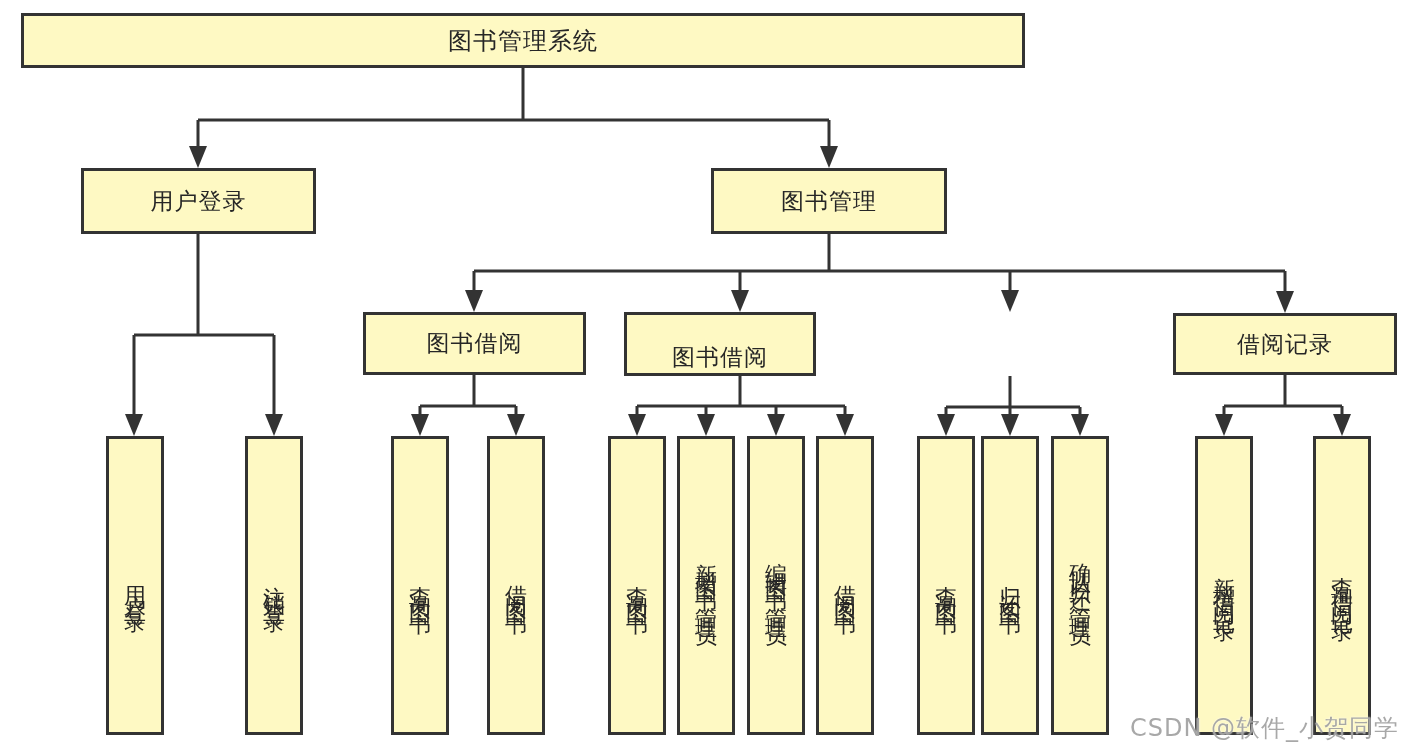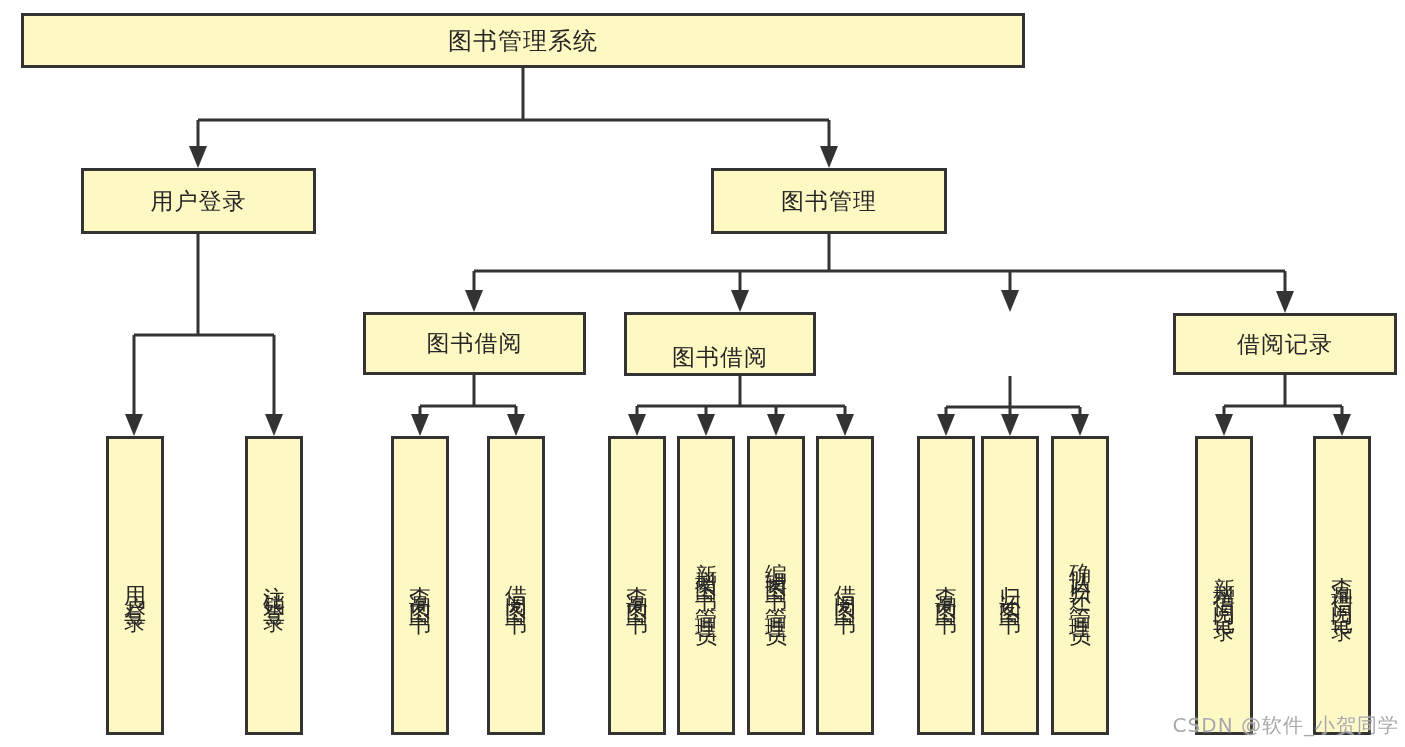--- a/index.html
+++ b/index.html
@@ -43,21 +43,21 @@
   .lf-1 {left:106px;}  .lf-2 {left:245px;}
   .lf-3 {left:391px;}  .lf-4 {left:487px;}
   .lf-5 {left:608px;}  .lf-6 {left:677px;}
   .lf-7 {left:747px;}  .lf-8 {left:816px;}
   .lf-9 {left:917px;}  .lf-10{left:981px;}
   .lf-11{left:1051px;}
   .lf-12{left:1195px;} .lf-13{left:1313px;}
   .watermark{
     position:absolute;
     right:6px; top:712px;
-    font-size:20px;
+    font-size:24px;
     color:rgba(158,158,158,0.9);
     letter-spacing:1px;
     white-space:nowrap;
     text-shadow:0 0 2px rgba(255,255,255,0.9);
   }
 </style>
 </head>
 <body>
 
 <div id="stage">

